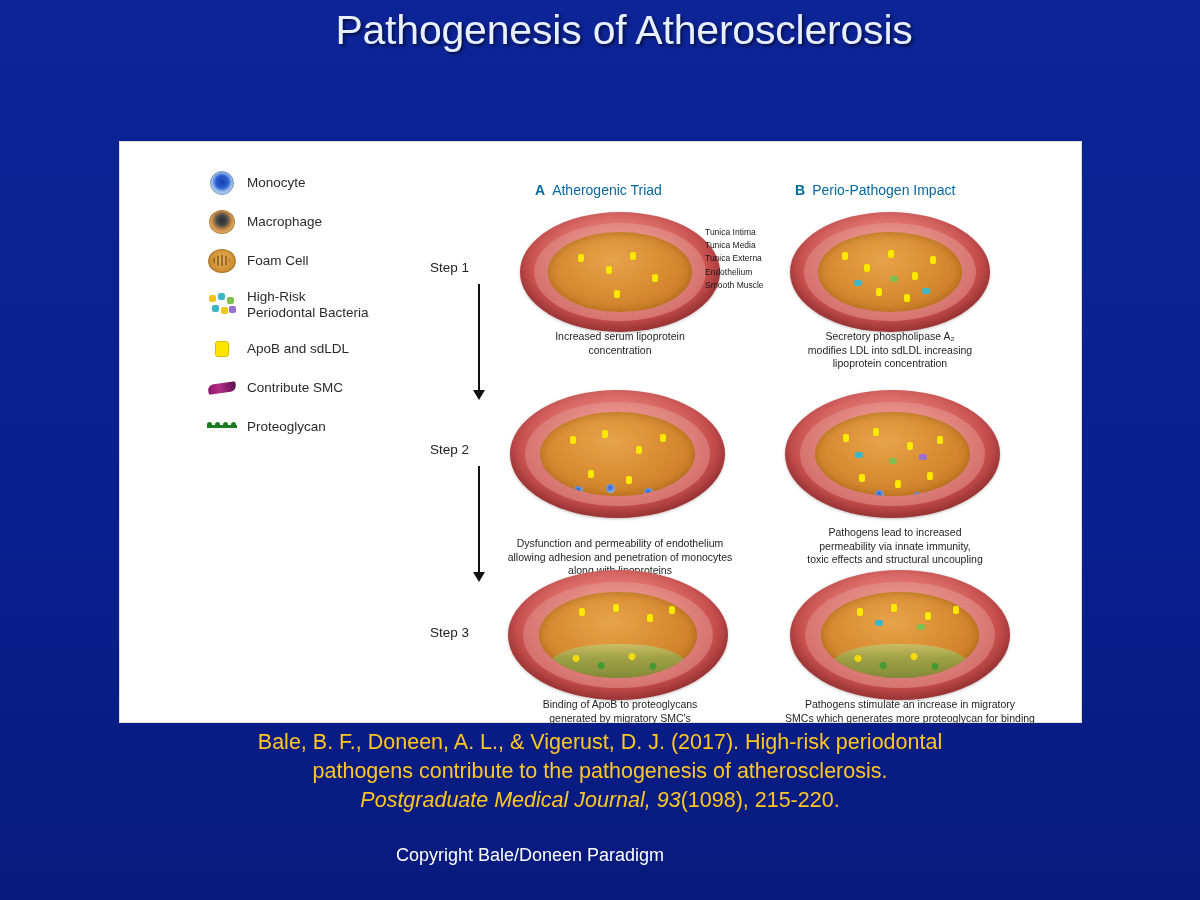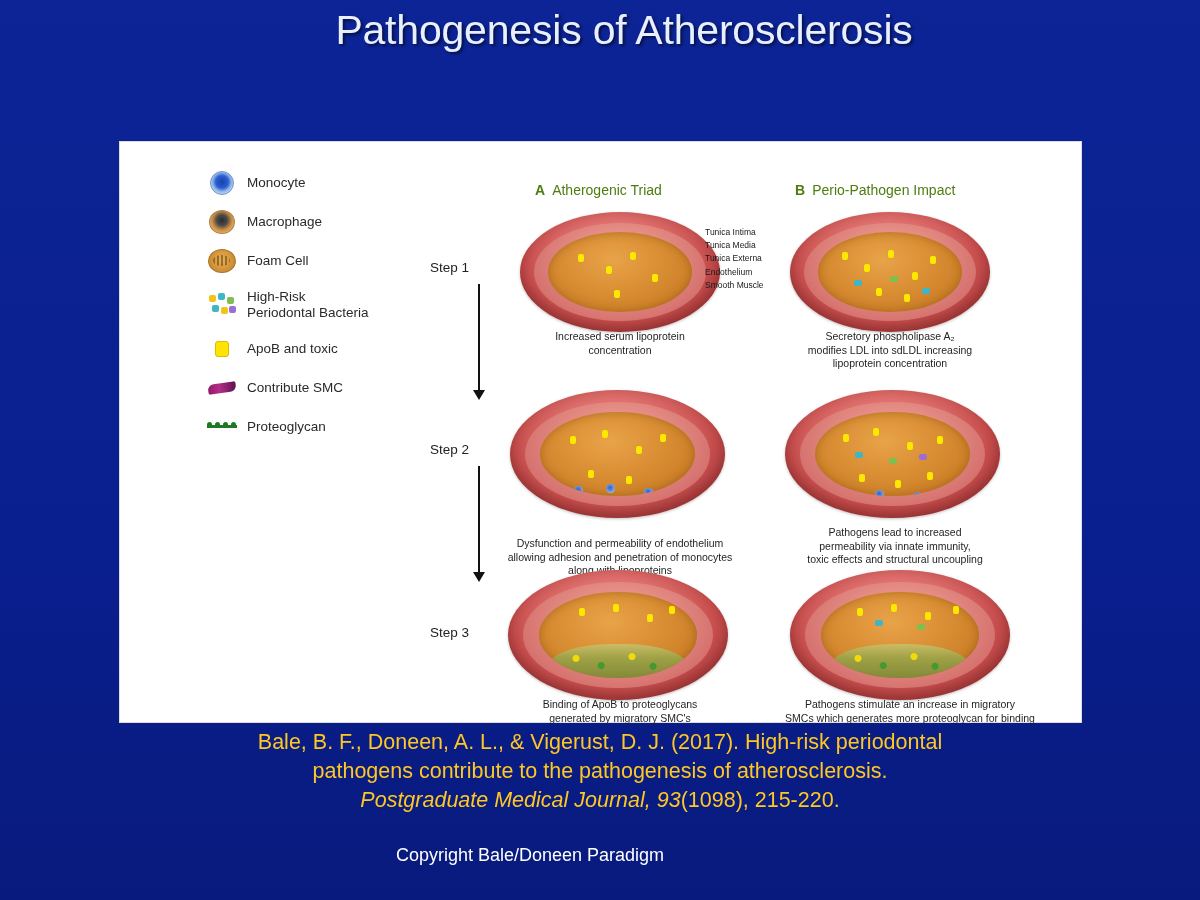--- a/index.html
+++ b/index.html
@@ -170,21 +170,21 @@
     width: 0; height: 0;
     border-left: 6px solid transparent;
     border-right: 6px solid transparent;
     border-top: 10px solid #111;
   }
 
   
   .panel-head {
     position: absolute;
     font-size: 14px;
-    color: #4d7c0f;
+    color: #0369a1;
   }
   .panel-head .ltr { font-weight: bold; margin-right: 7px; }
 
   
   .vessel {
     position: absolute;
     border-radius: 50%;
   }
   .v-outer {
     position: absolute;
@@ -361,21 +361,21 @@
           </span>
         </span>
         <span class="legend-label" style="white-space:pre-line">High-Risk
 Periodontal Bacteria</span>
       </div>
 
       <div class="legend-row">
         <span class="legend-ico">
             <span class="ico-apob"></span>
           </span>
-        <span class="legend-label">ApoB and toxic</span>
+        <span class="legend-label">ApoB and sdLDL</span>
       </div>
 
 
       <div class="legend-row">
         <span class="legend-ico">
             <span class="ico-smc"></span>
           </span>
         <span class="legend-label">Contribute SMC</span>
       </div>
 

